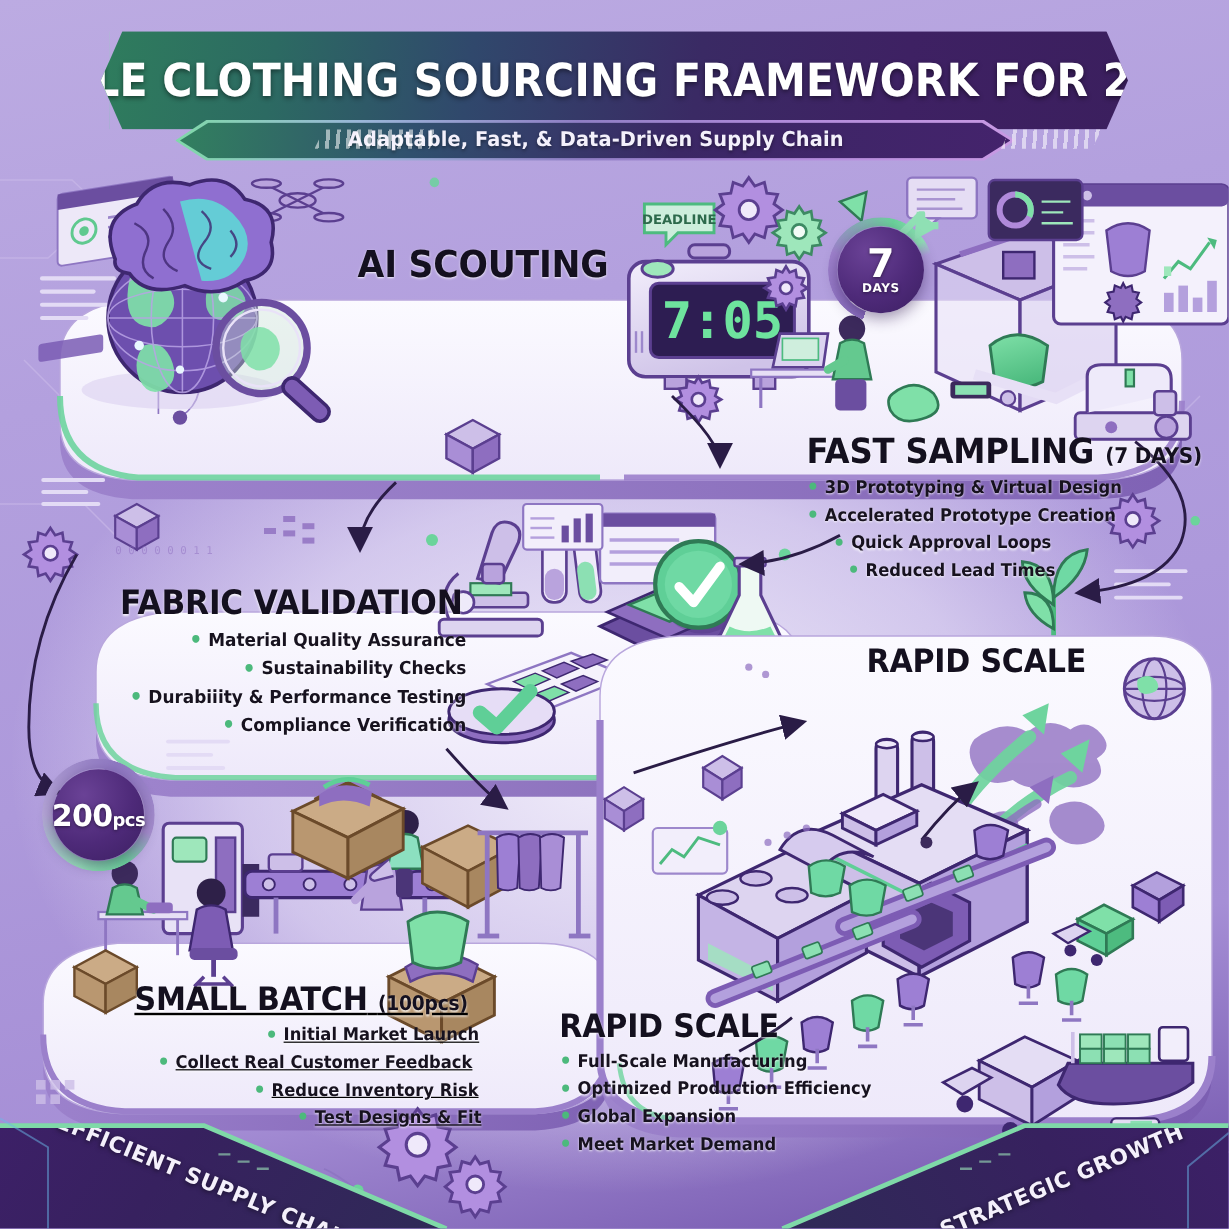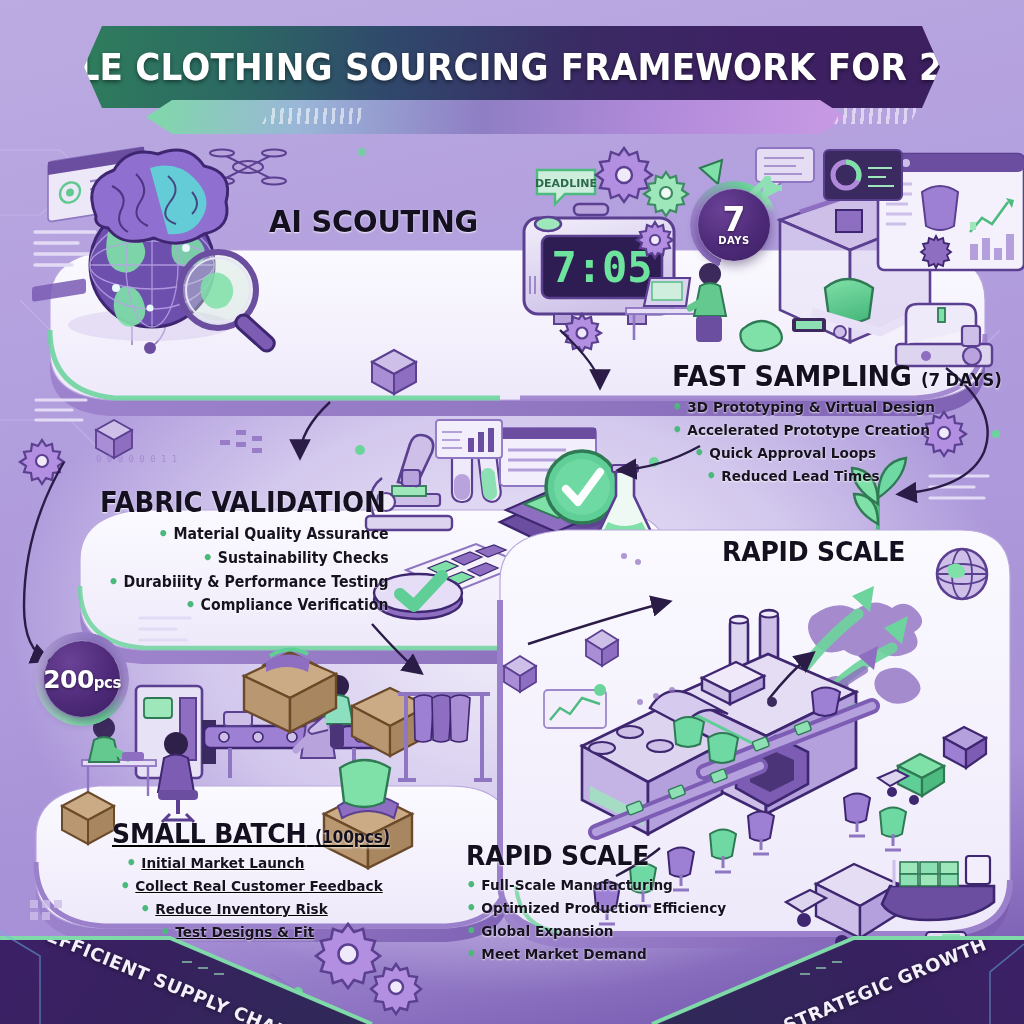--- a/index.html
+++ b/index.html
@@ -67,42 +67,42 @@
     font-family:"DejaVu Sans", sans-serif; font-weight:bold;
     color:#17121f; line-height:1.30; white-space:nowrap;
     transform:scaleX(0.94); transform-origin:left center;
     text-shadow:0 1px 2px rgba(255,255,255,0.8);
   }
   .block li::before {
     content:"\2022"; color:#4cb97c; font-size:1.22em; margin-right:5px;
     text-shadow:none; display:inline-block; vertical-align:-1px;
   }
 
-  #b-ai      { left:269px; top:206px; }
+  #b-ai      { left:298px; top:206px; }
   #b-ai h2   { font-size:31px; }
   #b-ai li   { font-size:15.5px; }
 
   #b-fs      { left:672px; top:362px; }
   #b-fs h2   { font-size:29px; }
   #b-fs li   { font-size:14.5px; }
   #b-fs ul   { display:flex; flex-direction:column; align-items:flex-start; }
   #b-fs li:nth-child(3){ margin-left:22px; }
   #b-fs li:nth-child(4){ margin-left:34px; }
 
   #b-fv      { left:100px; top:489px;text-align:right; }
   #b-fv h2   { font-size:28px; }
   #b-fv li   { font-size:15px; }
 
   #b-rs-top  { left:722px; top:538px; }
   #b-rs-top h2 { font-size:27px; }
 
   #b-sb      { left:112px; top:820px;text-decoration:underline; }
   #b-sb h2   { font-size:27px; }
   #b-sb li   { font-size:14.5px; }
-  #b-sb ul   { display:flex; flex-direction:column; align-items:flex-start; }
+  #b-sb ul   { display:flex; flex-direction:column; align-items:flex-end; }
   #b-sb li:nth-child(1){ margin-left:14px; }
   #b-sb li:nth-child(2){ margin-left:8px; }
   #b-sb li:nth-child(3){ margin-left:28px; }
   #b-sb li:nth-child(4){ margin-left:48px; }
 
   #b-rs      { left:466px; top:842px; }
   #b-rs h2   { font-size:27px; }
   #b-rs li   { font-size:14.5px; }
 
   
@@ -937,20 +937,23 @@
     </g>
   </svg>
 
   <div class="header-edge-l"></div>
   <div class="header">
     <div class="header-inner">
       <div class="title">AGILE CLOTHING SOURCING FRAMEWORK FOR 2026</div>
     </div>
   </div>
   <div class="subbar"></div>
+  <div class="subbar-fill">
+    <div class="subtitle">Adaptable, Fast, &amp; Data-Driven Supply Chain</div>
+  </div>
   <div class="hatch" style="left:266px;top:108px;width:96px;transform:skewX(-26deg);"></div>
   <div class="hatch" style="left:838px;top:108px;width:76px;transform:skewX(-26deg);"></div>
 
   <div class="block" id="b-ai">
     <h2>AI SCOUTING</h2>
   </div>
 
   <div class="block" id="b-fs">
     <h2><span>FAST SAMPLING</span> <span class="sub">(7 DAYS)</span></h2>
     <ul>

